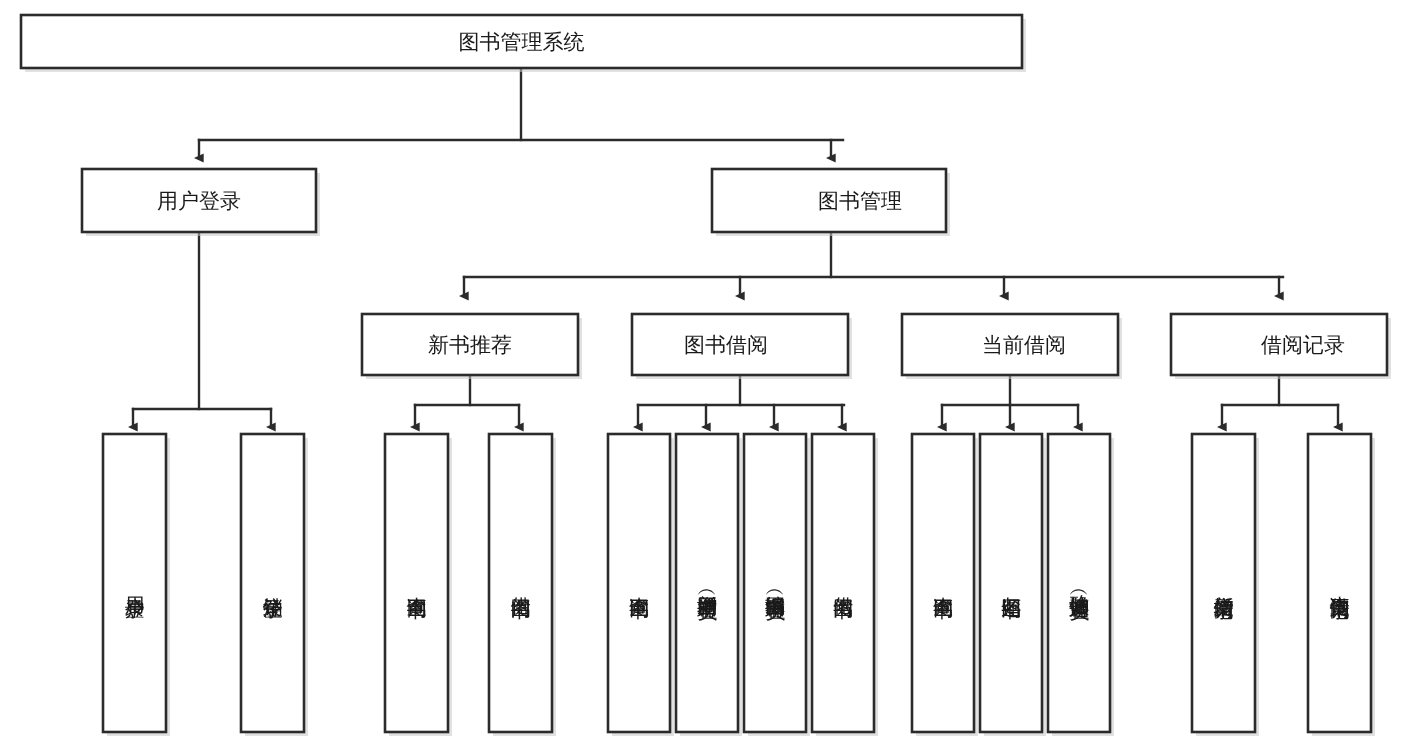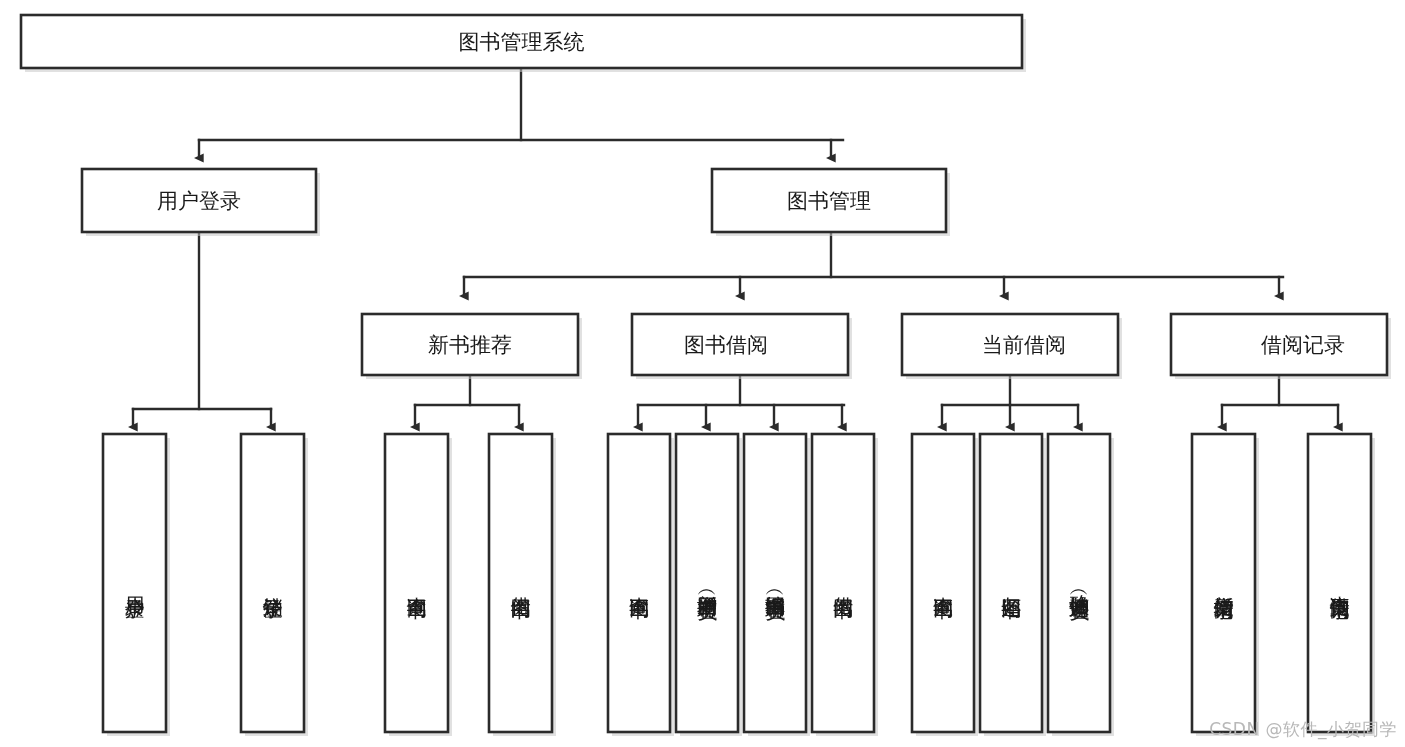--- a/index.html
+++ b/index.html
@@ -188,21 +188,21 @@
       <rect class="node-shadow" x="1196" y="438" width="63" height="298"></rect>
       <rect class="node-box" x="1192" y="434" width="63" height="298"></rect>
       <rect class="node-shadow" x="1312" y="438" width="63" height="298"></rect>
       <rect class="node-box" x="1308" y="434" width="63" height="298"></rect>
     </g>
   </svg>
 
   <div class="horiz-label-wrap" style="left:21px;top:15px;width:1001px;height:53px;">图书管理系统</div>
 
   <div class="horiz-label-wrap" style="left:82px;top:169px;width:234px;height:63px;">用户登录</div>
-  <div class="horiz-label-wrap" style="left:712px;top:169px;width:234px;height:63px;">图书管理</div>
+  <div class="horiz-label-wrap" style="left:712px;top:169px;width:234px;height:63px;padding-left:31px;">图书管理</div>
 
   <div class="horiz-label-wrap" style="left:362px;top:314px;width:216px;height:61px;text-align:right;">新书推荐</div>
   <div class="horiz-label-wrap" style="left:632px;top:314px;width:188px;height:61px;">图书借阅</div>
   <div class="horiz-label-wrap" style="left:902px;top:314px;width:216px;height:61px;padding-left:14px;">当前借阅</div>
   <div class="horiz-label-wrap" style="left:1147px;top:314px;width:216px;height:61px;margin-left:48px;">借阅记录</div>
 
   <div class="vert-label-wrap" style="left:103px;top:434px;width:63px;height:298px;">用户登录</div>
   <div class="vert-label-wrap" style="left:241px;top:434px;width:63px;height:298px;">注销登录</div>
 
   <div class="vert-label-wrap" style="left:385px;top:434px;width:63px;height:298px;">查询图书</div>
@@ -213,15 +213,14 @@
   <div class="vert-label-wrap" style="left:744px;top:434px;width:62px;height:298px;">编辑图书（管理员）</div>
   <div class="vert-label-wrap" style="left:812px;top:434px;width:62px;height:298px;">借阅图书</div>
 
   <div class="vert-label-wrap" style="left:912px;top:434px;width:62px;height:298px;">查询图书</div>
   <div class="vert-label-wrap" style="left:980px;top:434px;width:62px;height:298px;">归还图书</div>
   <div class="vert-label-wrap" style="left:1048px;top:434px;width:62px;height:298px;">确认归还（管理员）</div>
 
   <div class="vert-label-wrap" style="left:1192px;top:434px;width:63px;height:298px;">新增借阅记录</div>
   <div class="vert-label-wrap" style="left:1308px;top:434px;width:63px;height:298px;">查询借阅记录</div>
 
-  <div class="watermark">CSDN @软件_小贺同学</div>
 
 </div>
 
 </body></html>

